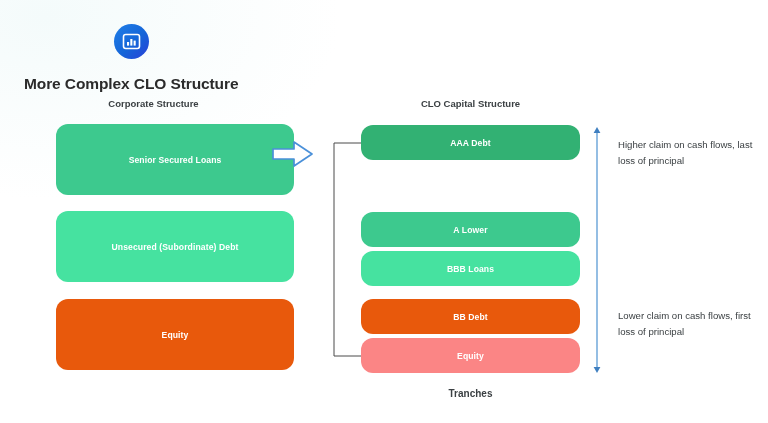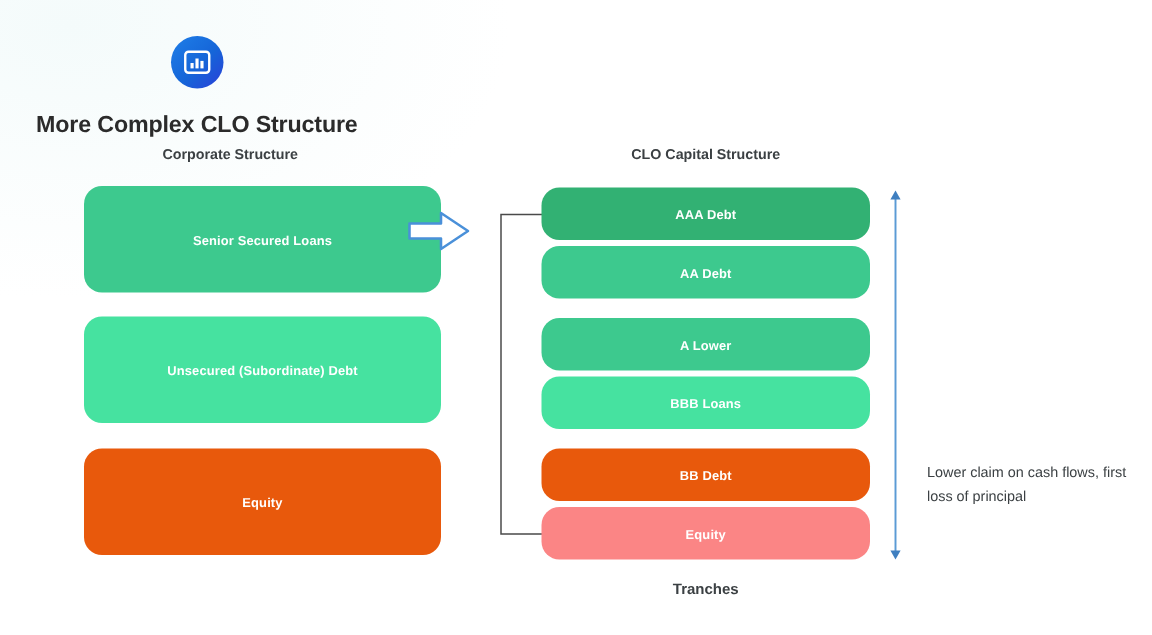--- a/index.html
+++ b/index.html
@@ -179,28 +179,28 @@
   <span id="scale-arrow">
     <svg width="10" height="248" viewBox="0 0 10 248" aria-hidden="true">
       <line x1="5" y1="5" x2="5" y2="243" stroke="#5b9bd5" stroke-width="1.3"></line>
       <path d="M5,1 L8.4,7 L1.6,7 Z" fill="#3f7fc0"></path>
       <path d="M5,247 L8.4,241 L1.6,241 Z" fill="#3f7fc0"></path>
     </svg>
   </span>
 
   <div class="block tranche" id="tranche-0" style="background-color: rgb(50, 177, 115);">AAA Debt</div>
 
-  <div class="block tranche" id="tranche-1" style="background-color: rgb(61, 201, 142);">AA Debt</div>
 
   <div class="block tranche" id="tranche-2" style="background-color: rgb(61, 201, 142);">A Lower</div>
 
   <div class="block tranche" id="tranche-3" style="background-color: rgb(70, 226, 160);">BBB Loans</div>
 
   <div class="block tranche" id="tranche-4" style="background-color: rgb(232, 89, 12);">BB Debt</div>
 
   <div class="block tranche" id="tranche-5" style="background-color: rgb(251, 133, 133);">Equity</div>
 
   <div id="tranches-label">Tranches</div>
 
+  <div class="annotation" id="annotation-top">Higher claim on cash flows, last loss of principal</div>
 
   <div class="annotation" id="annotation-bottom">Lower claim on cash flows, first loss of principal</div>
 
 </div>
 
 </body></html>

